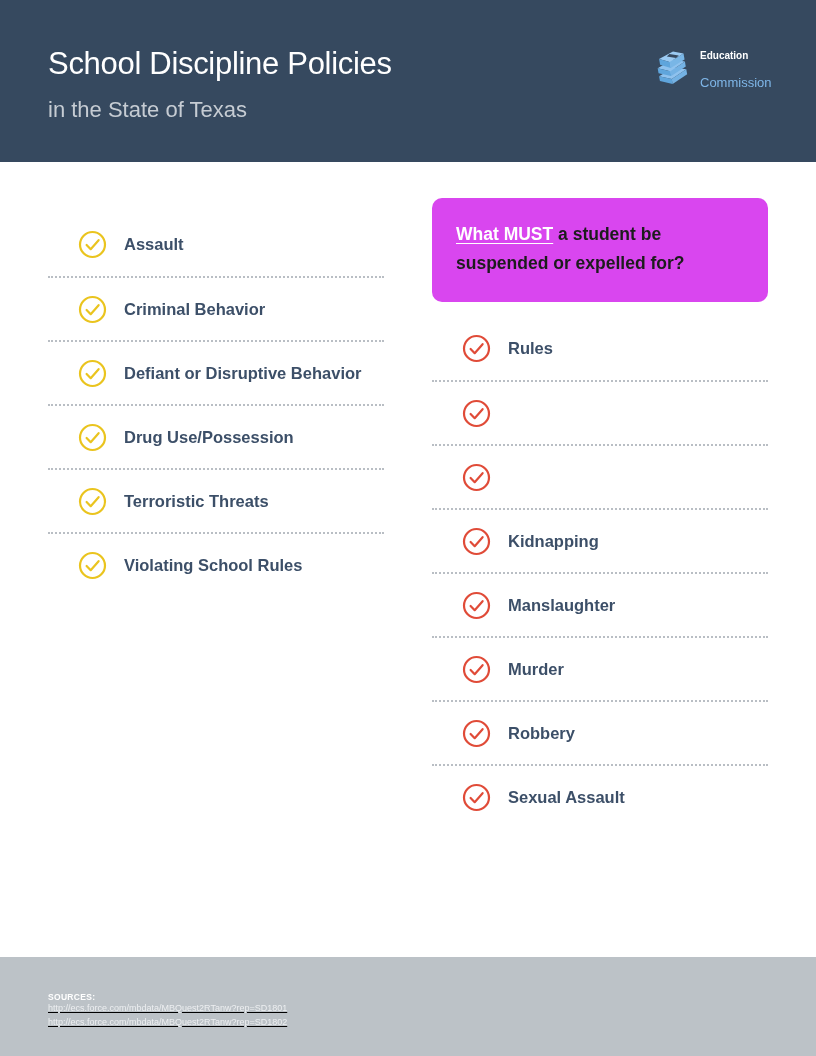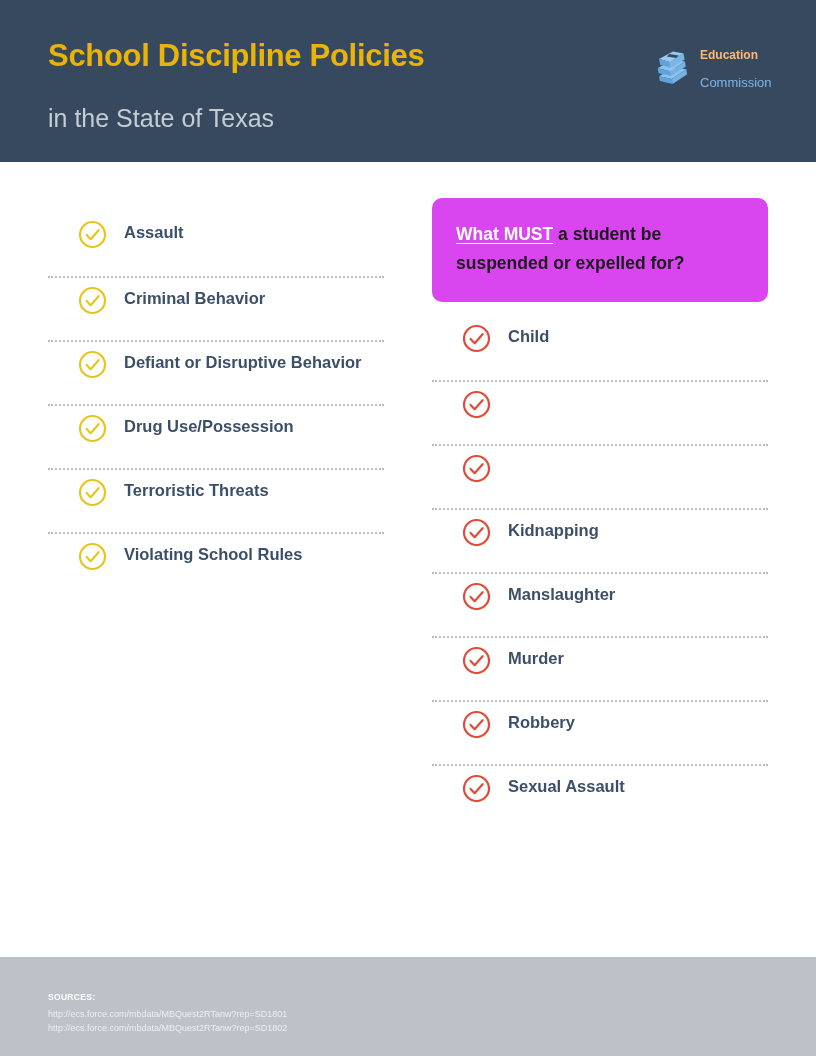--- a/index.html
+++ b/index.html
@@ -20,33 +20,33 @@
     position: absolute;
     left: 0; top: 0;
     width: 816px;
     height: 162px;
     background: #36495F;
     box-sizing: border-box;
   }
   .header-title {
     position: absolute;
     left: 48px;
-    top: 40px;
+    top: 48px;
     font-size: 31px;
-    font-weight: bold;
-    color: #eab308;
+    font-weight: normal;
+    color: #ffffff;
     letter-spacing: -0.3px;
     line-height: 1;
     white-space: nowrap;
   }
   .header-subtitle {
     position: absolute;
     left: 48px;
-    top: 103px;
-    font-size: 25px;
+    top: 96px;
+    font-size: 22px;
     font-weight: normal;
     color: #C6CCD3;
     line-height: 1.25;
     white-space: nowrap;
   }
 
   
   .logo {
     position: absolute;
     left: 648px;
@@ -59,23 +59,23 @@
     left: 0; top: 2px;
     width: 46px; height: 46px;
   }
   .logo-text {
     position: absolute;
     left: 52px;
     top: 4px;
     width: 80px;
   }
   .logo-line1 {
-    font-size: 12px;
+    font-size: 10px;
     font-weight: bold;
-    color: #fdba74;
+    color: #ffffff;
     line-height: 15px;
     white-space: nowrap;
   }
   .logo-line2 {
     font-size: 13px;
     font-weight: normal;
     color: #7FB6E8;
     line-height: 15px;
     white-space: nowrap;
     margin-top: 12px;
@@ -119,20 +119,21 @@
     text-underline-offset: 3px;
   }
 
   
   .list {
     margin-top: 14px;
     padding: 0;
   }
   .list-item {
     display: flex;
+    align-items: center;
     min-height: 64px;
     padding: 8px 0 8px 30px;
     box-sizing: border-box;
   }
   .list-item + .list-item {
     border-top: 2px dotted #B9BEC4;
   }
   .check-icon {
     flex: 0 0 auto;
     width: 29px;
@@ -162,21 +163,22 @@
     top: 35px;
     font-size: 8.5px;
     font-weight: bold;
     color: #FFFFFF;
     letter-spacing: 0.3px;
     line-height: 11px;
   }
   .footer-links {
     position: absolute;
     left: 48px;
-    top: 50px;
+    top: 44px;
+    text-decoration: underline;
   }
   .footer-link {
     font-size: 9px;
     font-weight: normal;
     color: #EDEFF1;
     line-height: 14px;
     white-space: nowrap;
   }
 </style>
 </head>
@@ -286,21 +288,21 @@
     </div>
     <div class="list">
 
       <div class="list-item">
         <span class="check-icon">
           <svg viewBox="0 0 29 29" width="29" height="29" xmlns="http://www.w3.org/2000/svg">
             <circle cx="14.5" cy="14.5" r="12.5" fill="none" stroke="#E04B38" stroke-width="2.2"></circle>
             <path d="M8.6 15 L12.7 19.2 L20.6 10.2" fill="none" stroke="#E04B38" stroke-width="2.2" stroke-linecap="round" stroke-linejoin="round"></path>
           </svg>
         </span>
-        <span class="item-label">Child</span>
+        <span class="item-label">Rules</span>
       </div>
 
       <div class="list-item">
         <span class="check-icon">
           <svg viewBox="0 0 29 29" width="29" height="29" xmlns="http://www.w3.org/2000/svg">
             <circle cx="14.5" cy="14.5" r="12.5" fill="none" stroke="#E04B38" stroke-width="2.2"></circle>
             <path d="M8.6 15 L12.7 19.2 L20.6 10.2" fill="none" stroke="#E04B38" stroke-width="2.2" stroke-linecap="round" stroke-linejoin="round"></path>
           </svg>
         </span>
       </div>

